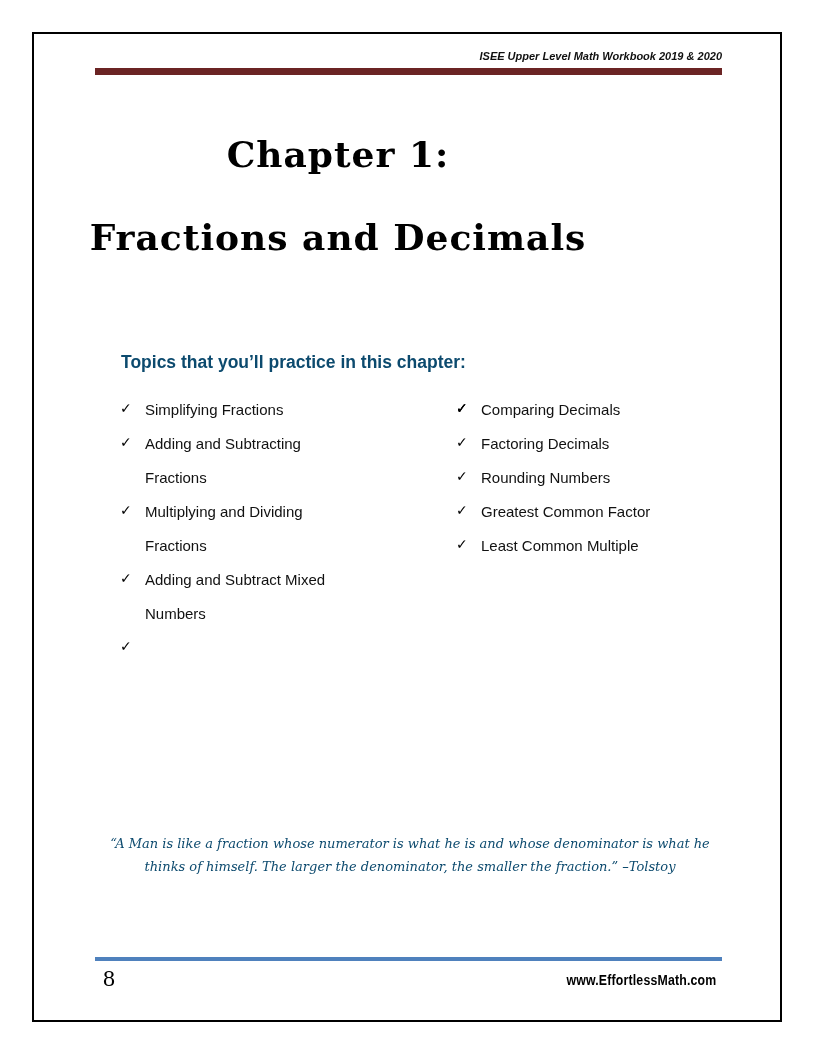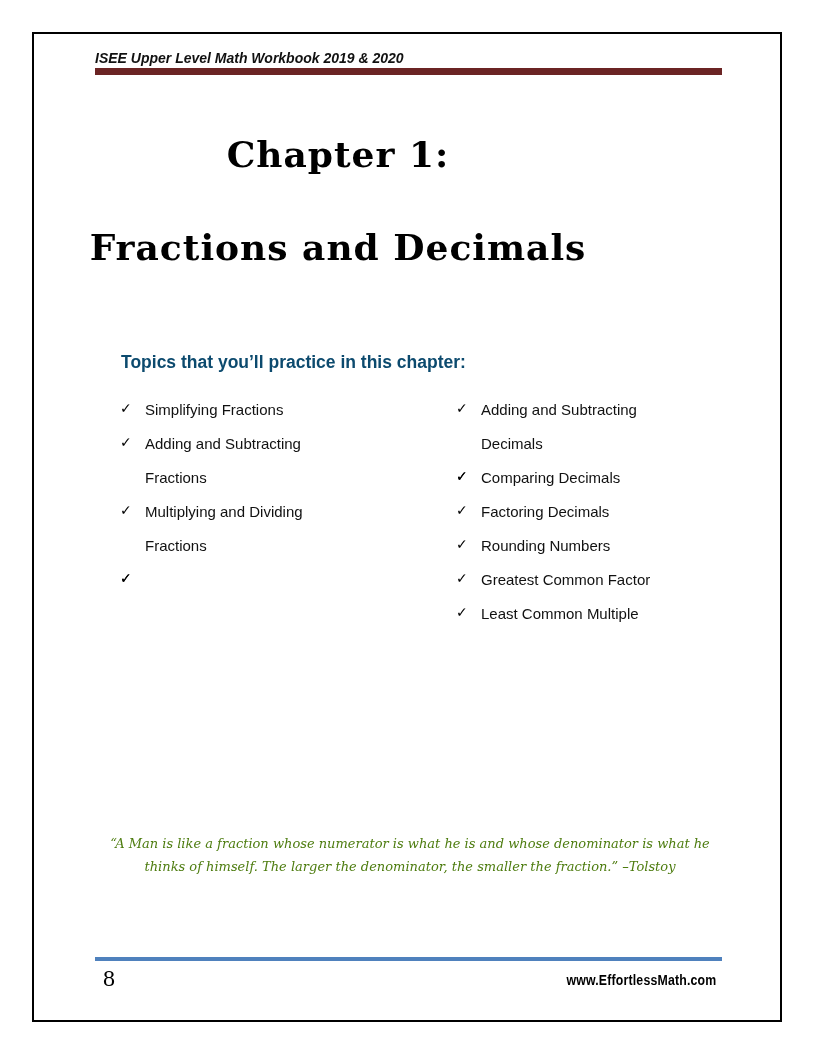--- a/index.html
+++ b/index.html
@@ -2,52 +2,52 @@
 <html><head>
 <meta charset="utf-8">
 <style>
   html, body { margin: 0; padding: 0; background: #ffffff; }
   body { width: 816px; height: 1056px; position: relative; overflow: hidden; }
   .page-border {
     position: absolute; left: 32px; top: 32px; width: 750px; height: 990px;
     border: 2px solid #000000; box-sizing: border-box;
   }
   .header-title {
-    position: absolute; left: 95px; width: 627px; top: 50px; text-align: left;
+    position: absolute; left: 95px; width: 627px; top: 50px; text-align: right;
     font-family: "Liberation Sans", sans-serif; font-style: italic; font-weight: bold;
-    font-size: 14px; color: #111111;
+    font-size: 11px; color: #111111;
   }
   .header-bar {
     position: absolute; left: 95px; top: 68px; width: 627px; height: 7px;
   }
   .chapter-line {
     position: absolute; left: 0; width: 676px; text-align: center;
     font-family: "DejaVu Serif", serif; font-weight: bold; color: #000000;
     letter-spacing: 1px;
   }
   .chapter-number { top: 133px; font-size: 36px; }
-  .chapter-title { top: 226px; font-size: 36px; }
+  .chapter-title { top: 216px; font-size: 36px; }
   .topics-heading {
     position: absolute; left: 121px; top: 352px;
     font-family: "Liberation Sans", sans-serif; font-weight: bold; font-size: 17.5px; color: #0c4a6e;
   }
   .topics-col { position: absolute; top: 393px; list-style: none; margin: 0; padding: 0; }
   .topics-col.left { left: 120px; width: 300px; }
   .topics-col.right { left: 456px; width: 280px; }
   .topic {
     position: relative; padding-left: 25px;
     font-family: "Liberation Sans", sans-serif; font-size: 15px; line-height: 34px; color: #111;
   }
   .check {
     position: absolute; left: 0; top: 0; font-size: 14px; line-height: 30px; color: #000;
     font-family: "DejaVu Sans", sans-serif;
   }
   .quote {
     position: absolute; left: 100px; width: 620px; top: 832px; text-align: center;
-    font-family: "DejaVu Serif", serif; font-style: italic; font-size: 13px; line-height: 23px; color: #4d7c0f;
+    font-family: "DejaVu Serif", serif; font-style: italic; font-size: 13px; line-height: 23px; color: #0c4a6e;
   }
   .footer-bar {
     position: absolute; left: 95px; top: 957px; width: 627px; height: 4px;
   }
   .page-number {
     position: absolute; left: 103px; top: 965px;
     font-family: "Liberation Serif", serif; font-size: 24px; color: #000;
   }
   .site-url {
     position: absolute; right: 100px; top: 972px;
@@ -65,26 +65,26 @@
 
 <div class="chapter-line chapter-number">Chapter 1:</div>
 <div class="chapter-line chapter-title">Fractions and Decimals</div>
 
 <div class="topics-heading">Topics that you’ll practice in this chapter:</div>
 
 <ul class="topics-col left">
   <li class="topic" style="height:34px"><span class="check">✓</span><span>Simplifying Fractions</span></li>
   <li class="topic" style="width:200px"><span class="check">✓</span><span>Adding and Subtracting Fractions</span></li>
   <li class="topic" style="width:220px"><span class="check">✓</span><span>Multiplying and Dividing Fractions</span></li>
-  <li class="topic" style="width:240px"><span class="check">✓</span></li>
+  <li class="topic" style="width:240px"><span class="check">✓</span><span>Adding and Subtract Mixed Numbers</span></li>
   <li class="topic" style="width:270px"><span class="check">✓</span></li>
 </ul>
 
 <ul class="topics-col right">
-  <li class="topic" style="width:200px"><span class="check">✓</span><span>Adding and Subtracting Decimals</span></li>
+  <li class="topic" style="width:200px"><span class="check">✓</span></li>
   <li class="topic" style="width:210px"><span class="check">✓</span></li>
   <li class="topic"><span class="check">✓</span><span>Comparing Decimals</span></li>
   <li class="topic"><span class="check">✓</span><span>Factoring Decimals</span></li>
   <li class="topic"><span class="check">✓</span><span>Rounding Numbers</span></li>
   <li class="topic"><span class="check">✓</span><span>Greatest Common Factor</span></li>
   <li class="topic"><span class="check">✓</span><span>Least Common Multiple</span></li>
 </ul>
 
 <div class="quote">“A Man is like a fraction whose numerator is what he is and whose denominator is what he thinks of himself. The larger the denominator, the smaller the fraction.” –Tolstoy</div>
 

